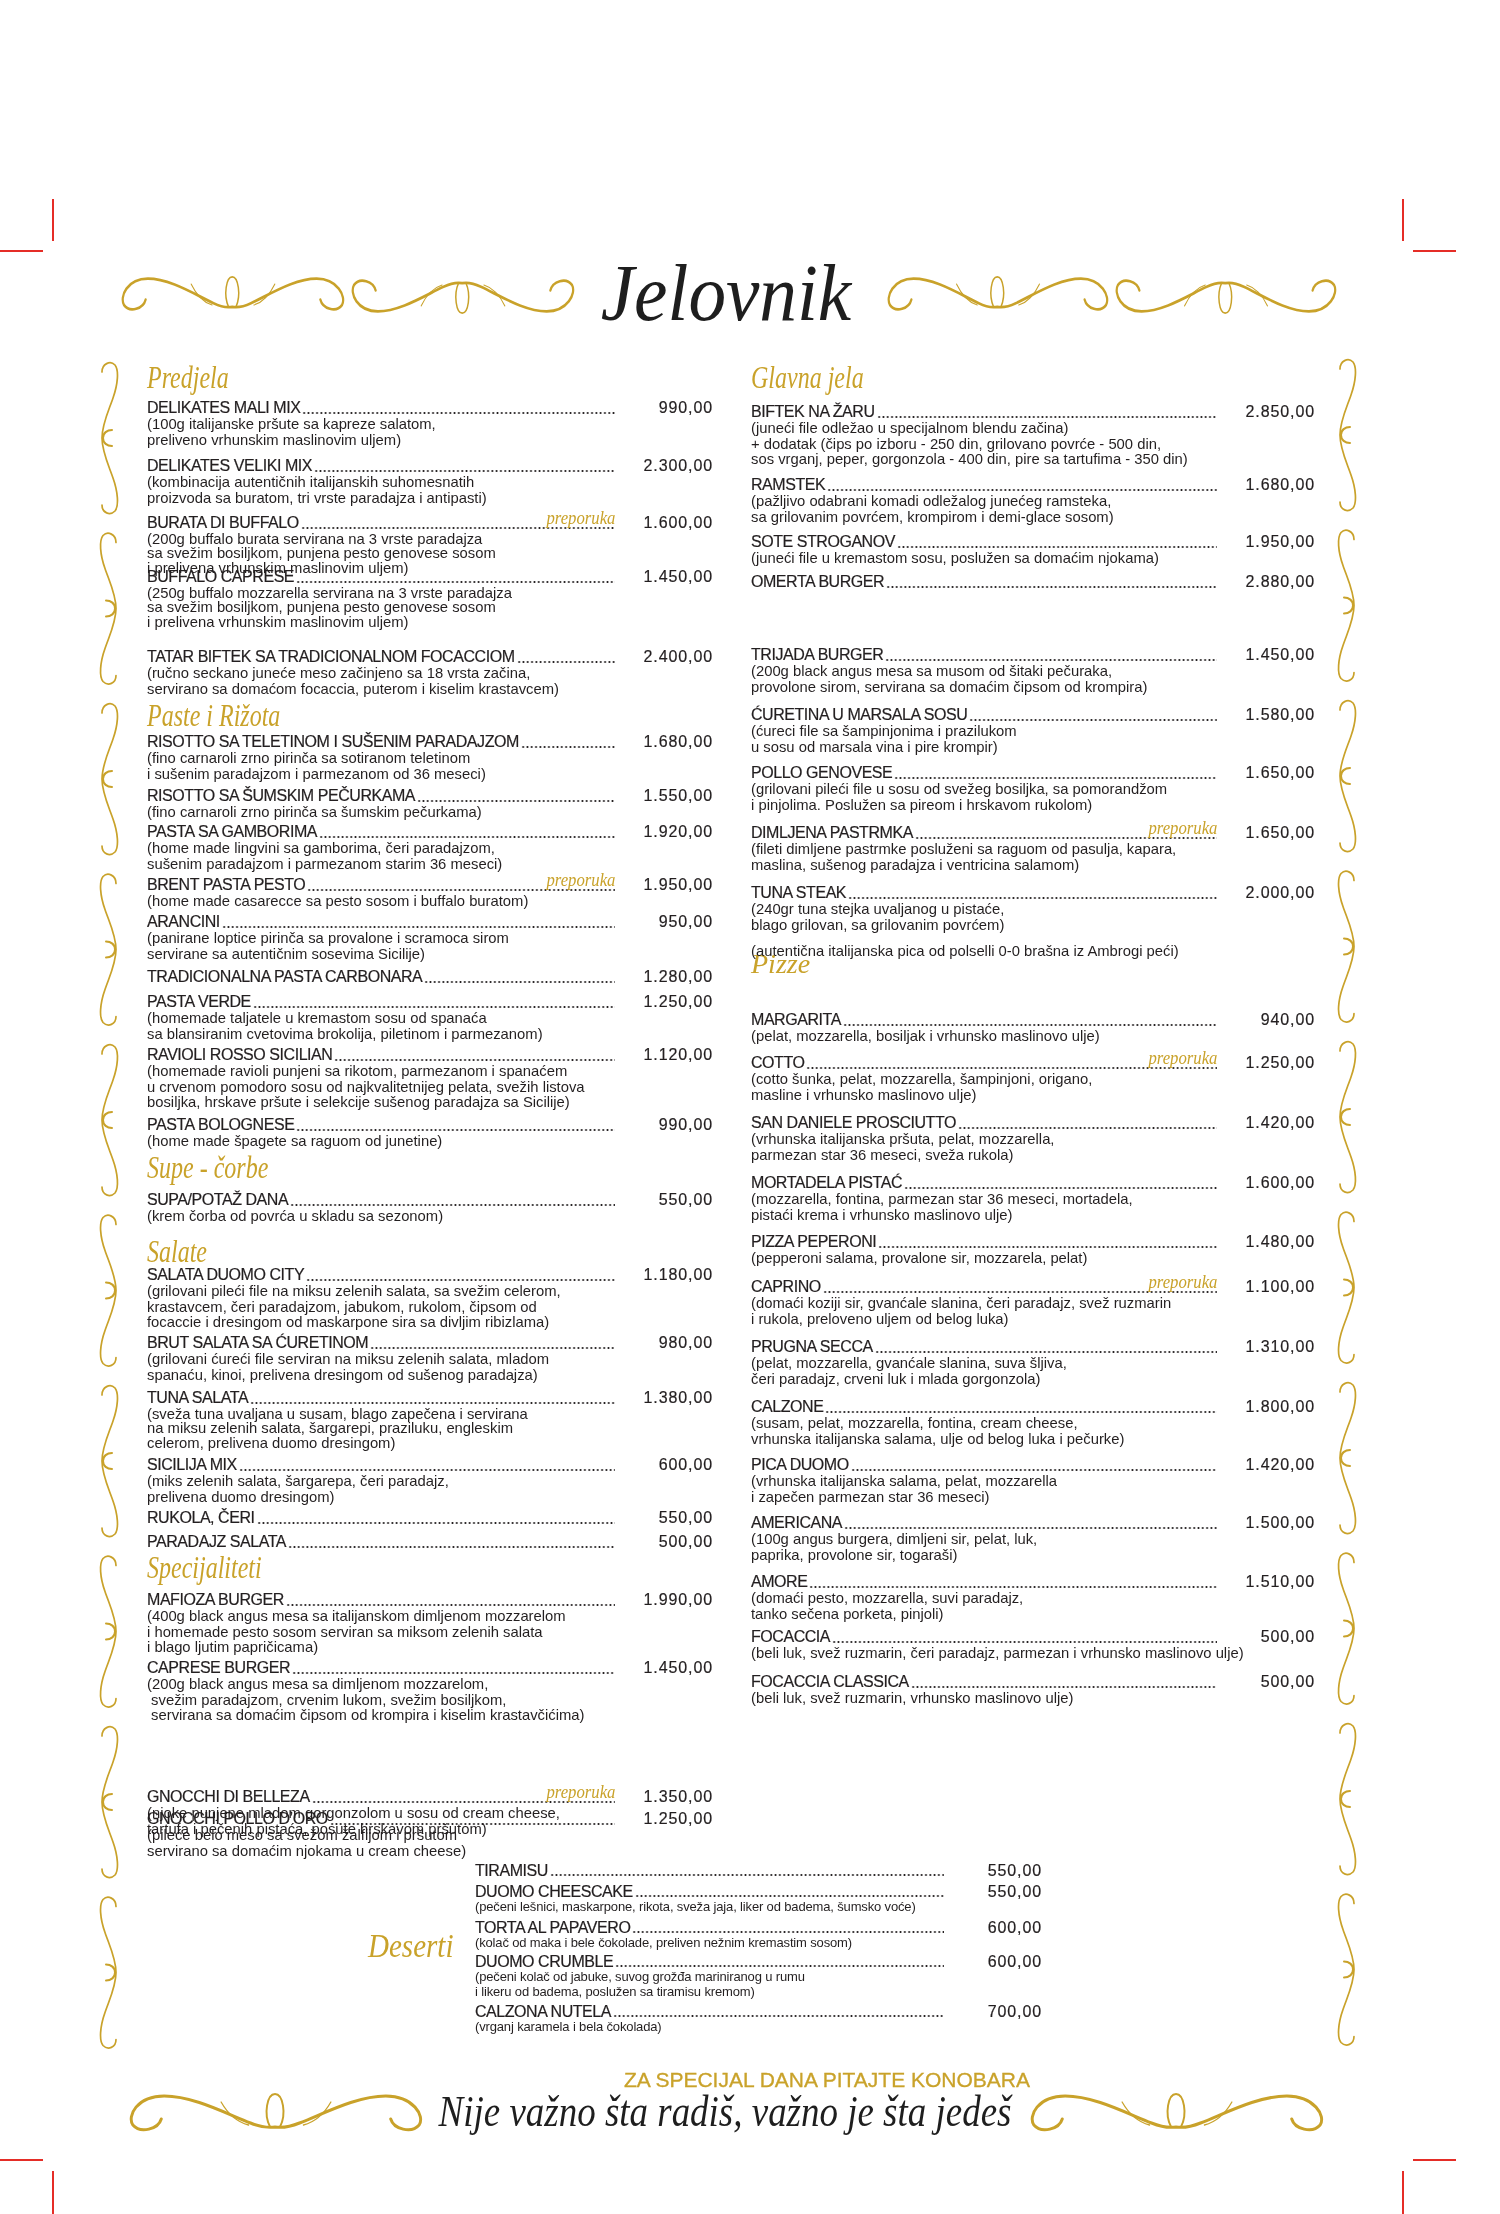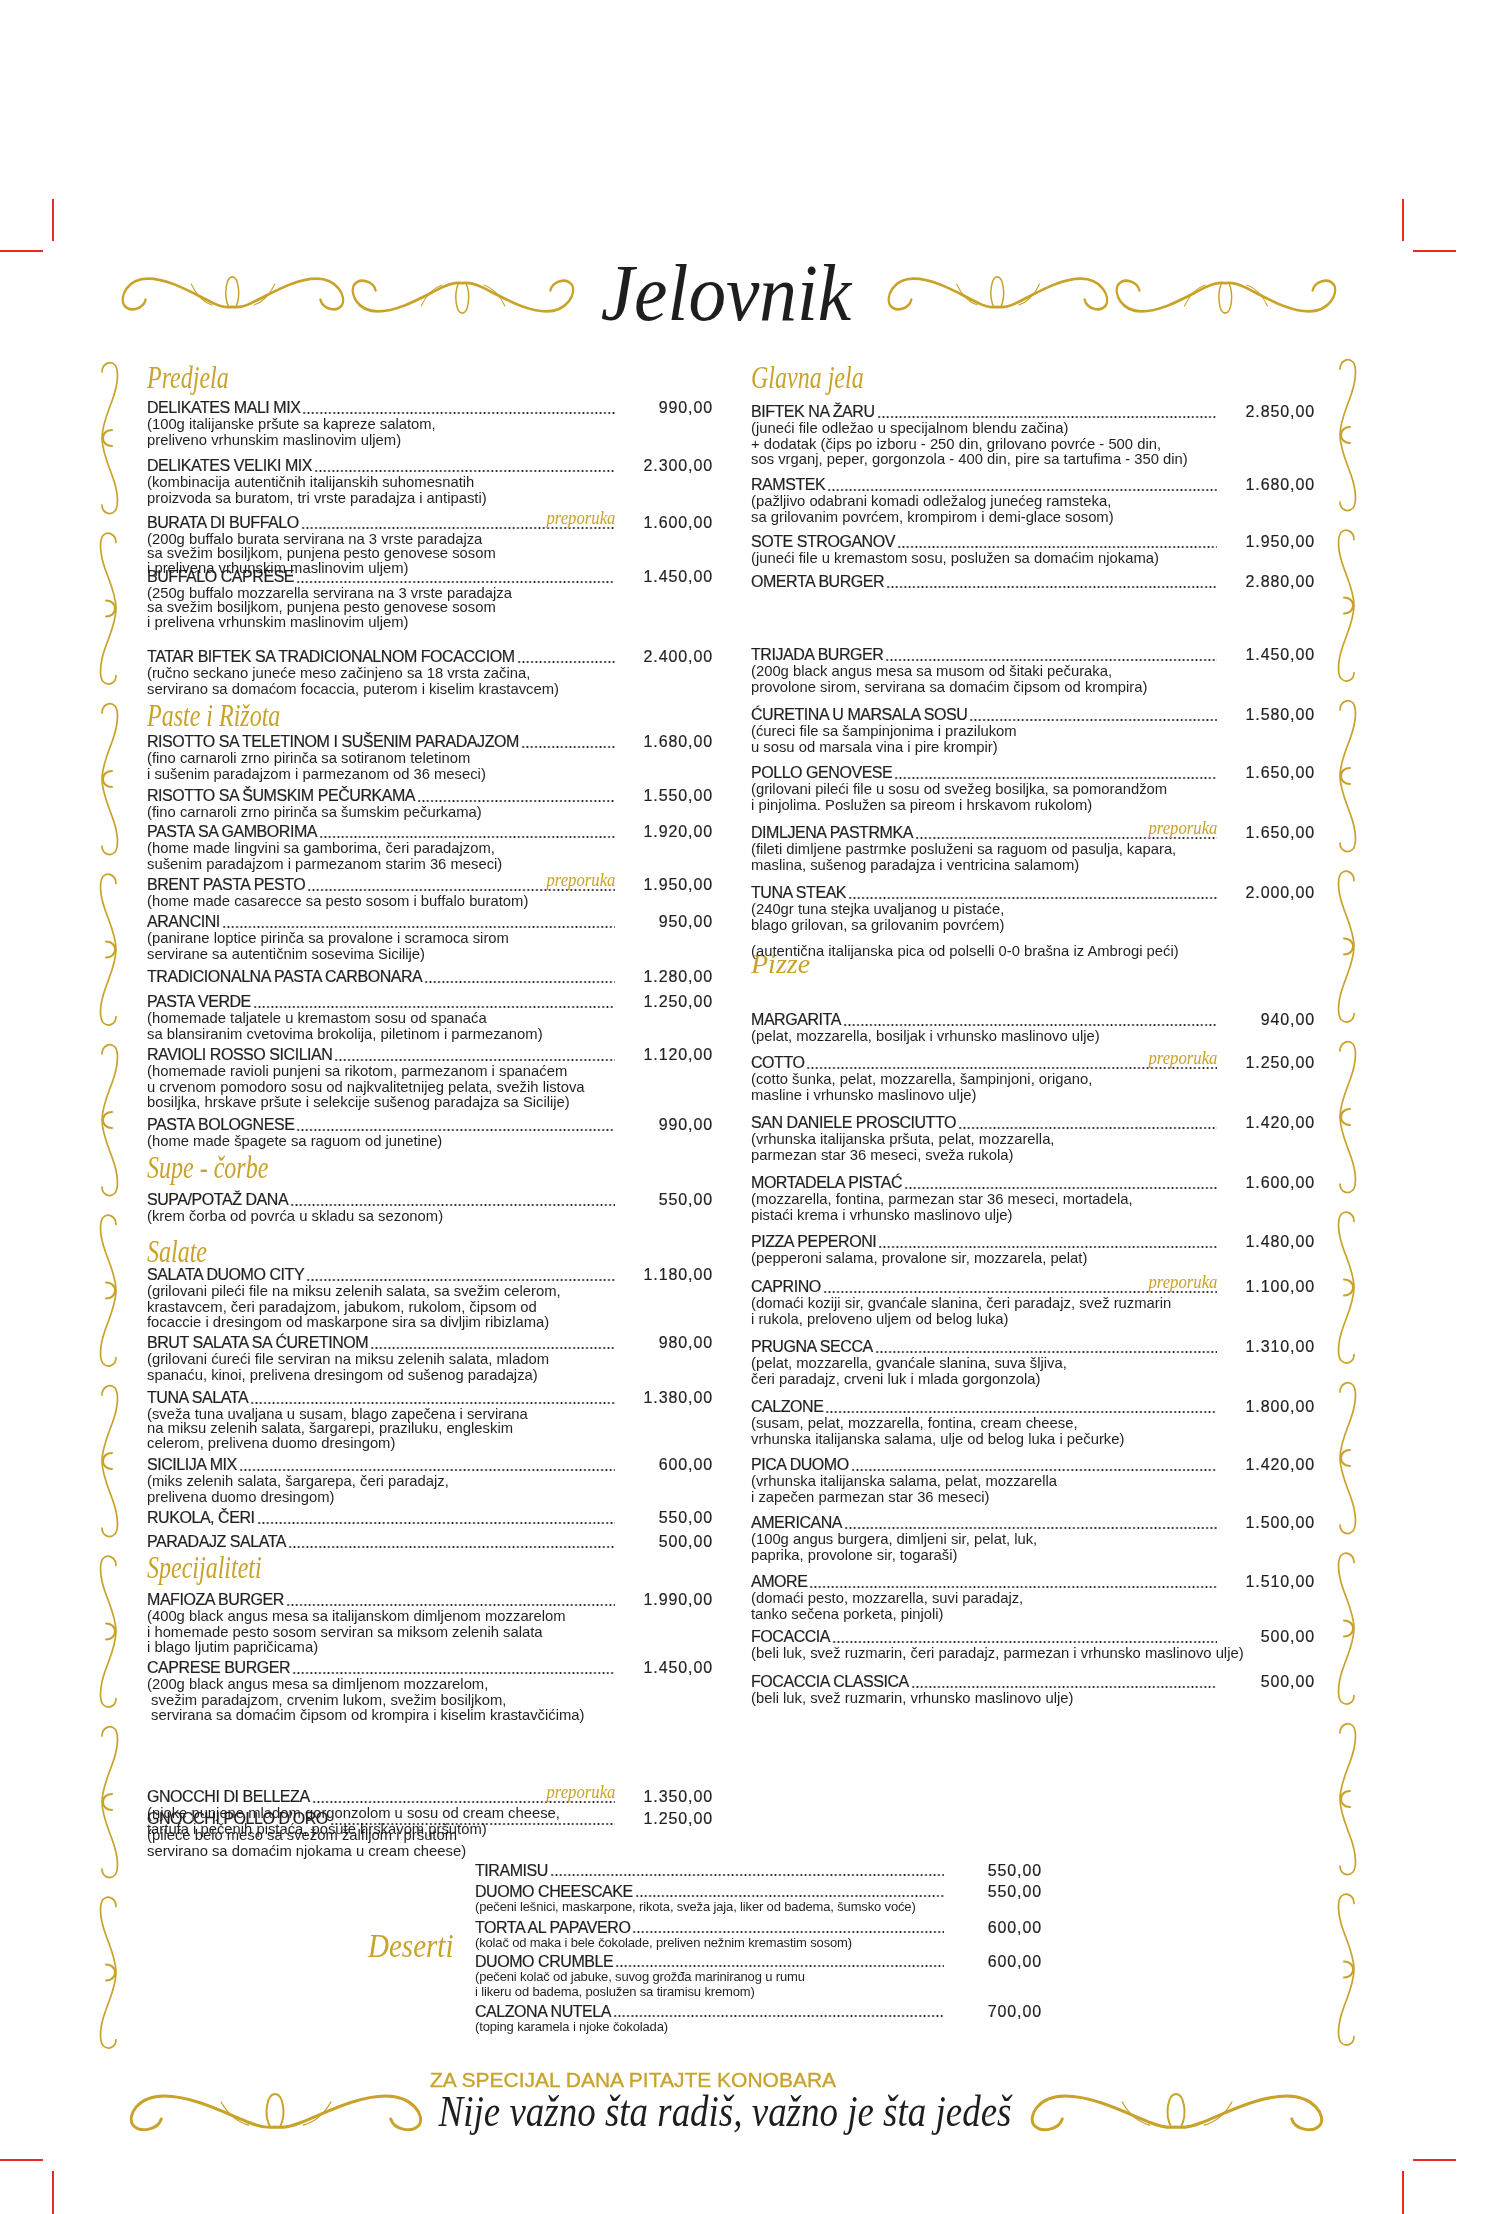--- a/index.html
+++ b/index.html
@@ -27,21 +27,21 @@
           background-size:4.3px 4px; background-repeat:repeat-x; background-position:left bottom 2.5px; }
   .pr { flex:none; width:98px; text-align:right; font-size:16px; letter-spacing:0.9px; white-space:nowrap;
         -webkit-text-stroke:0.2px #231f20; }
   .ds span { display:block; font-size:14.8px; line-height:15.5px; white-space:pre; }
   .tight .ds span { line-height:14.3px; }
   .D .row { height:17px; line-height:17px; }
   .D .ds span { font-size:13px; line-height:14.5px; letter-spacing:-0.15px; }
   .badge { position:absolute; right:0; bottom:5px; font-family:"Liberation Serif", serif; font-style:italic;
            font-size:19px; line-height:19px; color:#c9a22a; transform:scaleX(0.88); transform-origin:right bottom;
            white-space:nowrap; }
-  .notice { position:absolute; left:430px; top:2069px; width:600px; text-align:left; font-size:21px;
+  .notice { position:absolute; left:430px; top:2069px; width:600px; text-align:right; font-size:21px;
             line-height:21px; color:#c9a22a; -webkit-text-stroke:0.3px #c9a22a; white-space:nowrap; }
   .tagline { position:absolute; left:325px; top:2090px; width:800px; text-align:center;
              font-family:"Liberation Serif", serif; font-style:italic; font-size:44px; line-height:44px;
              color:#1e1e1e; transform:scaleX(0.84); transform-origin:center top; white-space:nowrap; }
 </style>
 </head>
 <body>
 
 <div class="page">
 
@@ -678,21 +678,21 @@
         <span>i likeru od badema, poslužen sa tiramisu kremom)</span>
       </div>
   </div>
   <div class="item D" style="top:2003px">
     <div class="row">
         <span class="nm">CALZONA NUTELA</span>
         <span class="dots"></span>
         <span class="pr">700,00</span>
       </div>
     <div class="ds">
-        <span>(toping karamela i njoke čokolada)</span>
+        <span>(vrganj karamela i bela čokolada)</span>
       </div>
   </div>
 
   <div class="notice">ZA SPECIJAL DANA PITAJTE KONOBARA</div>
   <svg class="orn" style="left:125px;top:2092px" width="302" height="44" viewBox="0 0 308 44" preserveAspectRatio="none">
     <use href="#orn"></use>
   </svg>
   <div class="tagline">Nije važno šta radiš, važno je šta jedeš</div>
   <svg class="orn" style="left:1026px;top:2092px" width="302" height="44" viewBox="0 0 308 44" preserveAspectRatio="none">
     <use href="#orn"></use>

